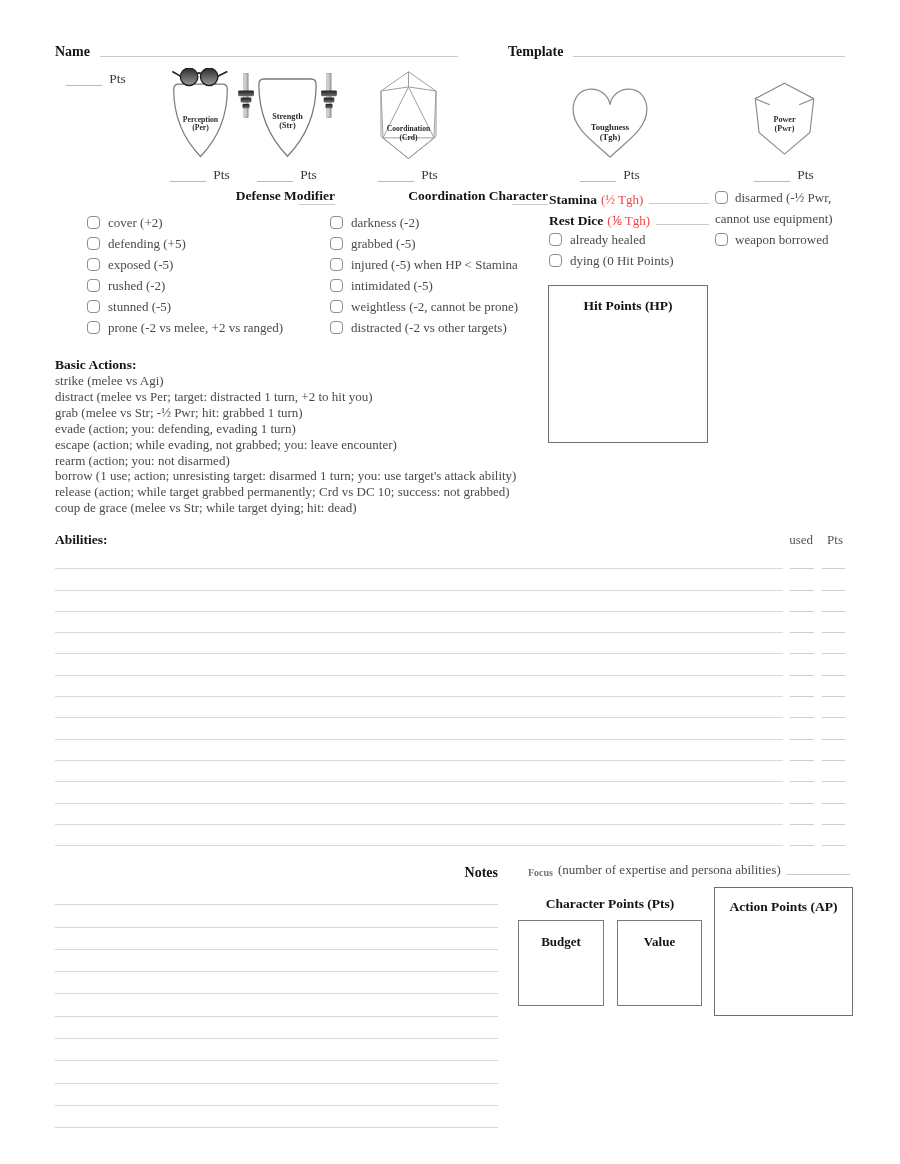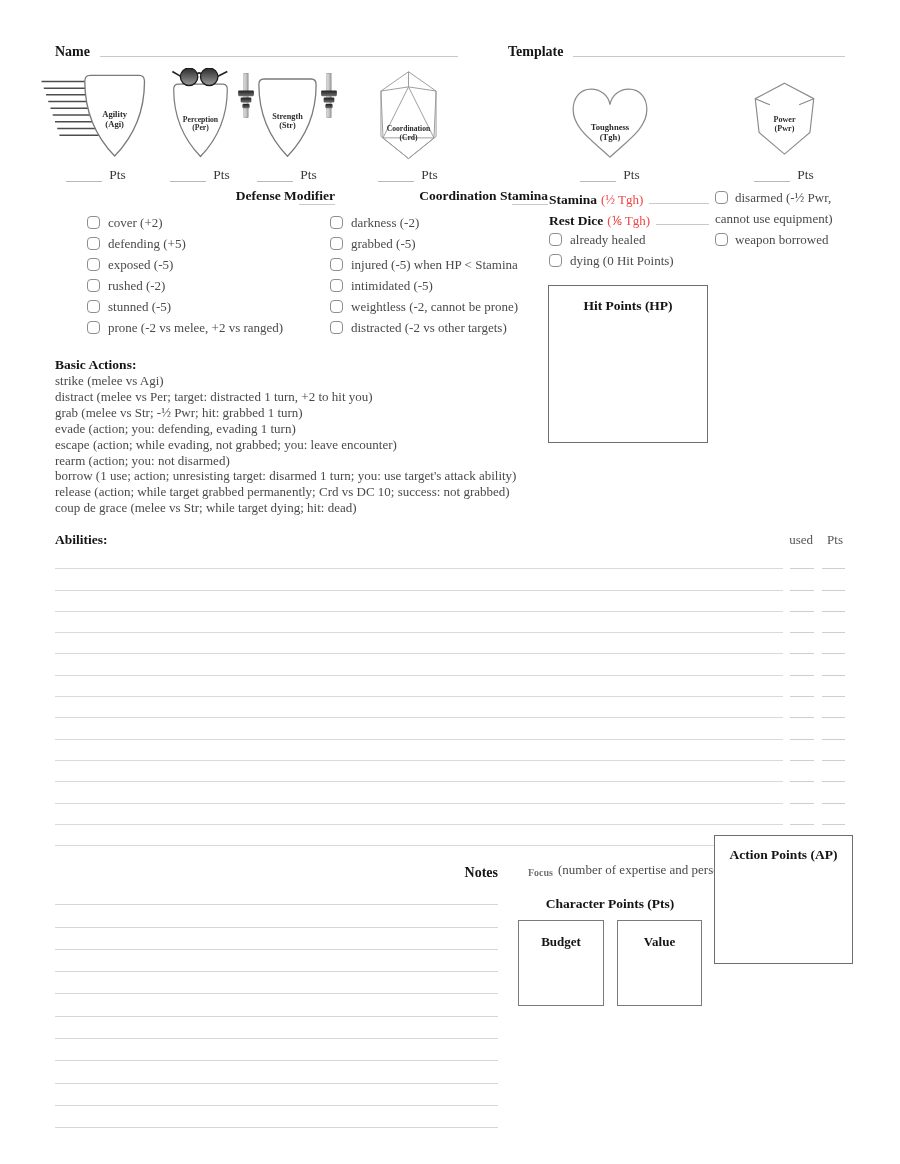--- a/index.html
+++ b/index.html
@@ -74,38 +74,20 @@
   <div class="field-row" style="left:55px;top:44px;width:403px;">
     <span class="lbl">Name</span>
     <span class="uline"></span>
   </div>
   <div class="field-row" style="left:508px;top:44px;width:337px;">
     <span class="lbl">Template</span>
     <span class="uline"></span>
   </div>
 
   <div class="stat" style="left:38px;width:116px;">
-    <div class="icon-area">
-      <svg width="112" height="97" viewBox="0 0 150 130">
-        <g stroke="#4d4d4d" stroke-width="2">
-          <line x1="2" y1="22" x2="78" y2="22"></line>
-            <line x1="5" y1="31" x2="78" y2="31"></line>
-          <line x1="8" y1="40" x2="78" y2="40"></line>
-            <line x1="11" y1="49" x2="80" y2="49"></line>
-          <line x1="14" y1="58" x2="82" y2="58"></line>
-            <line x1="17" y1="67" x2="84" y2="67"></line>
-          <line x1="20" y1="76" x2="86" y2="76"></line>
-            <line x1="23" y1="85" x2="90" y2="85"></line>
-          <line x1="26" y1="94" x2="94" y2="94"></line>
-        </g>
-        <path transform="translate(50,0)" d="M 17 14 L 83 14 Q 90 14 90 22 C 90 62 76 95 50 122 C 24 95 10 62 10 22 Q 10 14 17 14 Z" fill="#ffffff" stroke="#7a7a7a" stroke-width="1.8"></path>
-        <text x="100" y="70" text-anchor="middle" font-size="11.5">Agility</text>
-        <text x="100" y="83" text-anchor="middle" font-size="11.5">(Agi)</text>
-      </svg>
-    </div>
     <div class="pts-row">
       <span class="pts-line"></span>
       <span class="pts-lbl">Pts</span>
     </div>
   </div>
 
   <div class="stat" style="left:164px;width:72px;">
     <div class="icon-area">
       <svg width="67" height="94" viewBox="0 0 100 140">
         <path transform="translate(0,10)" d="M 17 14 L 83 14 Q 90 14 90 22 C 90 62 76 95 50 122 C 24 95 10 62 10 22 Q 10 14 17 14 Z" fill="#ffffff" stroke="#7a7a7a" stroke-width="1.8"></path>
@@ -258,21 +240,21 @@
 
         <div class="chk-item">
           <span class="chk"></span>
           <span class="chk-lbl">prone (-2 vs melee, +2 vs ranged)</span>
         </div>
       </div>
   </div>
 
   <div style="position:absolute;left:330px;top:187px;width:218px;">
     <div class="sec-head">
-      <span class="t">Coordination Stamina</span>
+      <span class="t">Coordination Character</span>
       <span class="short-line"></span>
     </div>
     <div class="chk-items">
 
         <div class="chk-item">
           <span class="chk"></span>
           <span class="chk-lbl">darkness (-2)</span>
         </div>
 
         <div class="chk-item">
@@ -501,17 +483,17 @@
   </div>
 
   <div class="cp-title" style="left:518px;top:896px;width:184px;">Character Points (Pts)</div>
   <div class="box" style="left:518px;top:920px;width:86px;height:86px;border-color:#7a7a7a;">
     <div class="box-title" style="margin-top:13px;font-size:13px;">Budget</div>
   </div>
   <div class="box" style="left:617px;top:920px;width:85px;height:86px;border-color:#7a7a7a;">
     <div class="box-title" style="margin-top:13px;font-size:13px;">Value</div>
   </div>
 
-  <div class="box" style="left:714px;top:835px;width:139px;height:129px;">
+  <div class="box" style="left:714px;top:887px;width:139px;height:129px;">
     <div class="box-title" style="margin-top:11px;">Action Points (AP)</div>
   </div>
 
 </div>
 
 </body></html>

